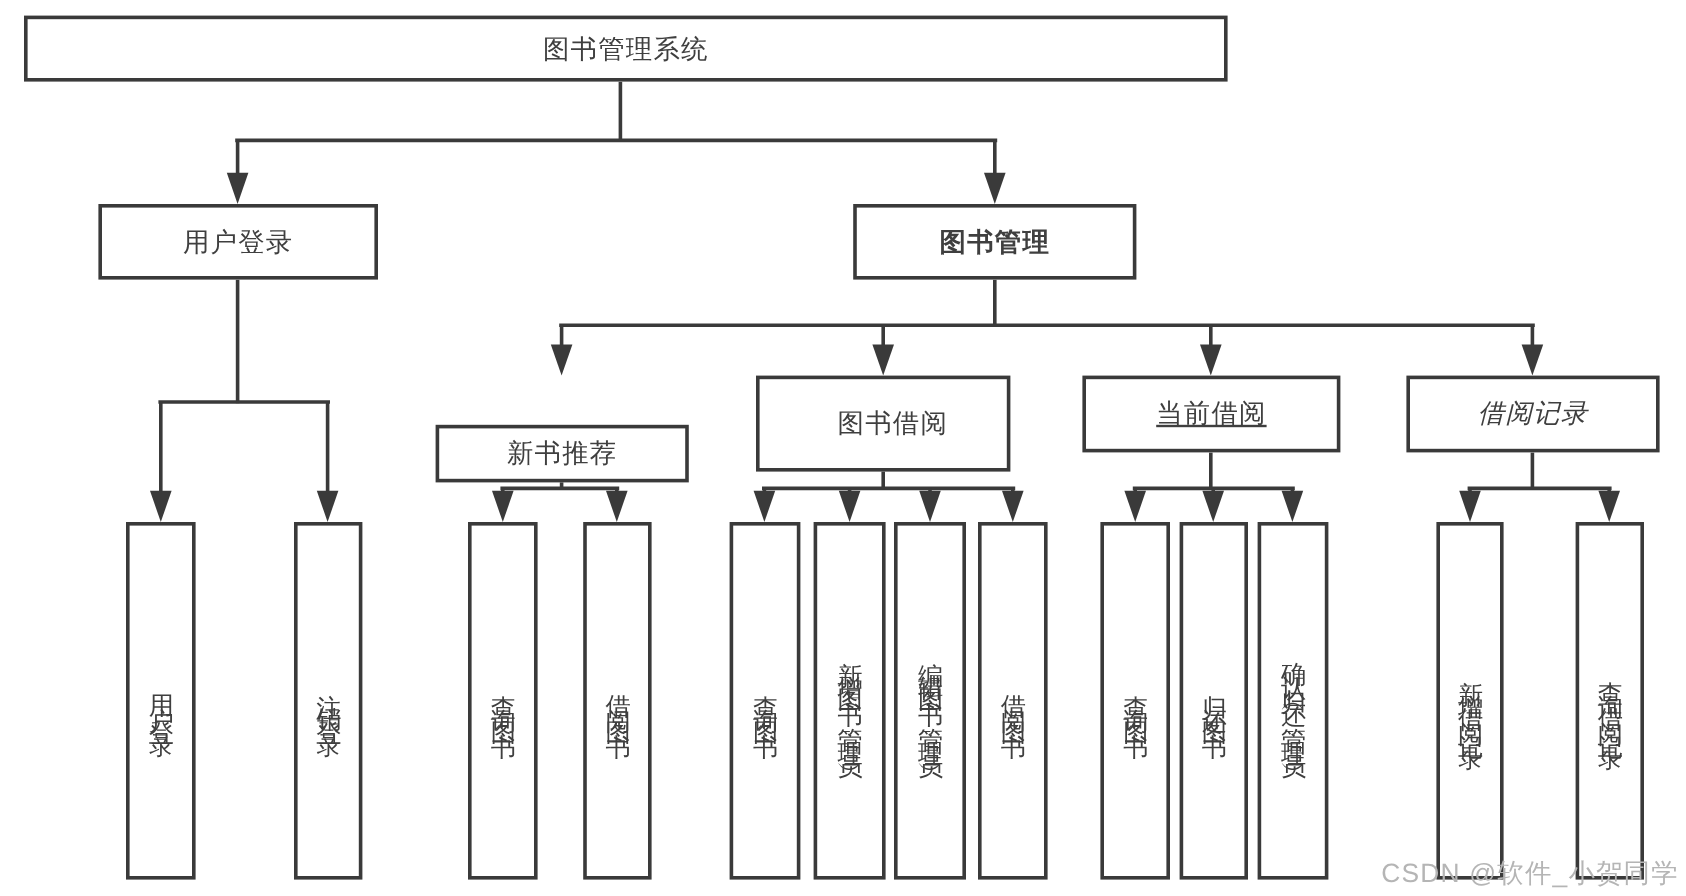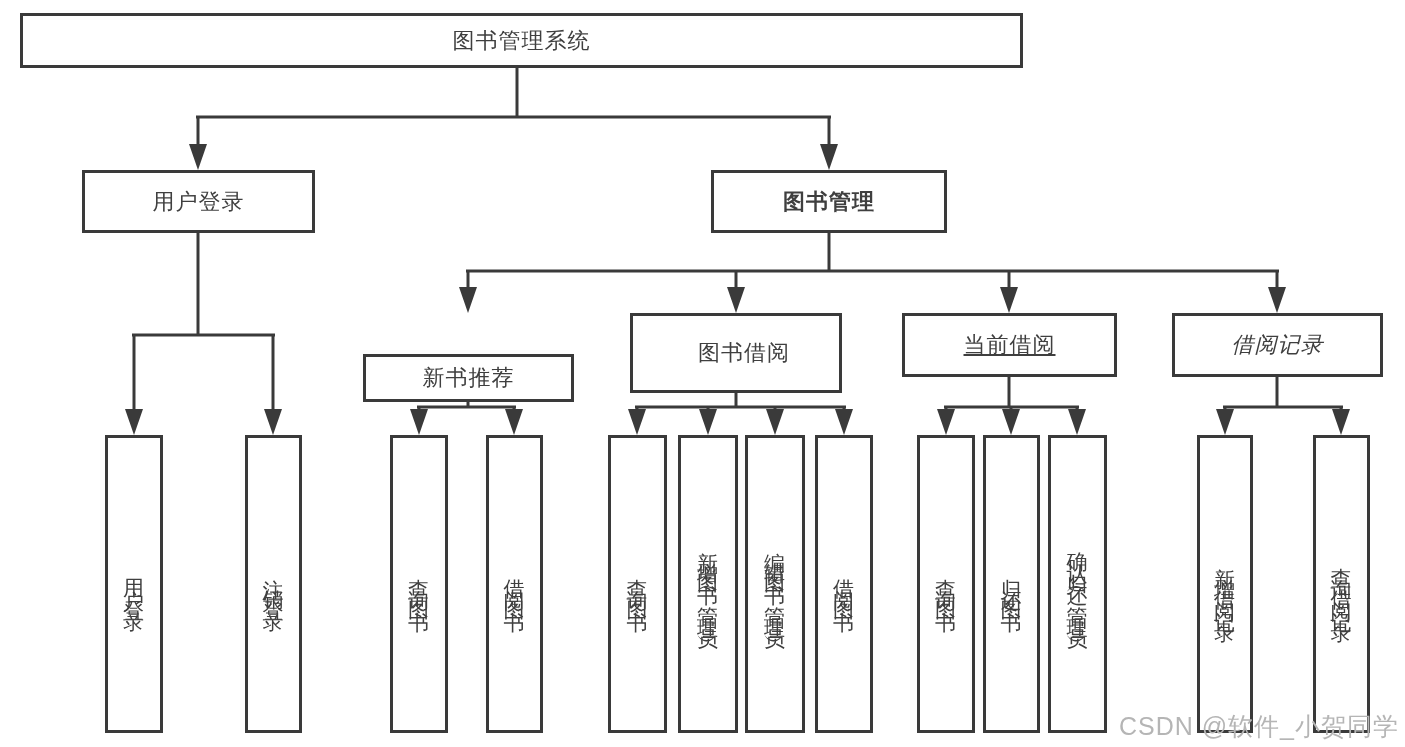--- a/index.html
+++ b/index.html
@@ -48,21 +48,21 @@
     writing-mode: vertical-rl;
     text-orientation: mixed;
     letter-spacing: 11px;
     line-height: 1;
     white-space: nowrap;
   }
   .watermark {
     position: absolute;
     right: 6px;
     bottom: 4px;
-    font-size: 25px;
+    font-size: 22px;
     color: #b5b5b5;
     letter-spacing: 1px;
     z-index: 2;
     white-space: nowrap;
   }
 </style>
 </head>
 <body>
 
 <div class="canvas">

